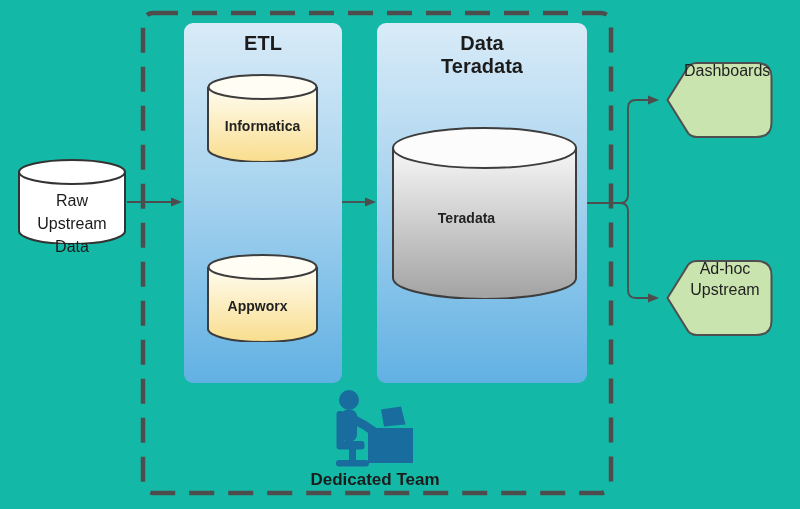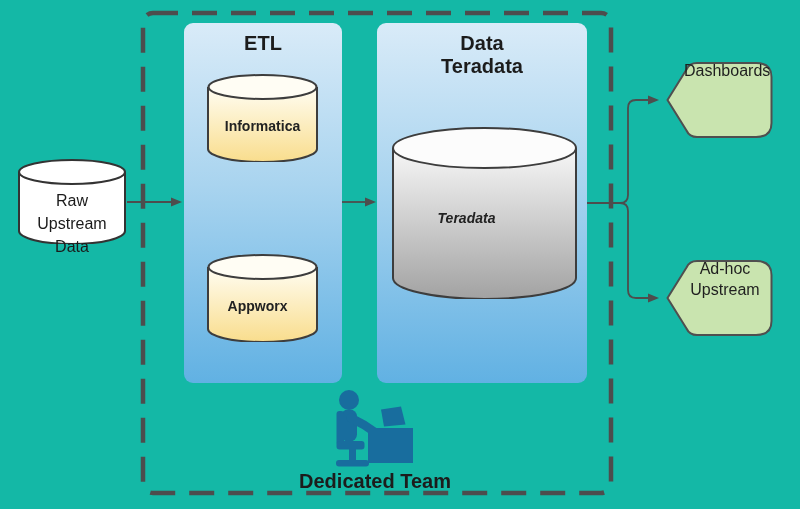--- a/index.html
+++ b/index.html
@@ -36,21 +36,21 @@
   .hex{position:absolute;width:108px;height:78px;}
   .hex-label{
     position:absolute;left:14px;top:0;width:90px;height:100%;
     display:flex;align-items:flex-start;justify-content:center;text-align:center;
     font-size:16px;color:#1f1f1f;line-height:1.3;
   }
   .hex-label .wrap{display:inline-block;max-width:82px;}
 
   .team-label{
     position:absolute;left:295px;top:470px;width:160px;text-align:center;
-    font-size:20px;font-weight:bold;color:#1c1c1c;
+    font-size:17px;font-weight:bold;color:#1c1c1c;
   }
 </style>
 </head>
 <body>
 
 <div class="canvas">
 
   <svg class="abs" style="left:0;top:0;" width="800" height="509" viewBox="0 0 800 509">
 
     <rect x="143" y="13" width="468" height="480" rx="10" fill="none" stroke="#4d4d4d" stroke-width="4.5" stroke-dasharray="25 14"></rect>
@@ -111,21 +111,21 @@
           <stop offset="0" stop-color="#fffdf2"></stop>
             <stop offset="1" stop-color="#f9dd8d"></stop>
         </linearGradient>
       </defs>
       <path d="M1,13 V75 A54.5,13 0 0 0 110,75 V13" fill="url(#gradYellow2)" stroke="#3d3d3d" stroke-width="2"></path>
       <ellipse cx="55.5" cy="13" rx="54" ry="12" fill="#fffdf4" stroke="#3d3d3d" stroke-width="2"></ellipse>
     </svg>
     <div class="cyl-label" style="top:44px;">Appworx</div>
   </div>
 
-  <div class="abs" style="left:392px;top:127px;width:149px;height:172px;font-style:italic;">
+  <div class="abs" style="left:392px;top:127px;width:149px;height:172px;">
     <svg width="185" height="172" viewBox="0 0 185 172">
       <defs>
         <linearGradient id="gradGray" x1="0" y1="0" x2="0" y2="1">
           <stop offset="0" stop-color="#f7f7f7"></stop>
             <stop offset="1" stop-color="#a2a2a2"></stop>
         </linearGradient>
       </defs>
       <path d="M1,21 V151 A91.5,21 0 0 0 184,151 V21" fill="url(#gradGray)" stroke="#3d3d3d" stroke-width="2"></path>
       <ellipse cx="92.5" cy="21" rx="91.5" ry="20" fill="#fcfcfc" stroke="#3d3d3d" stroke-width="2"></ellipse>
     </svg>

